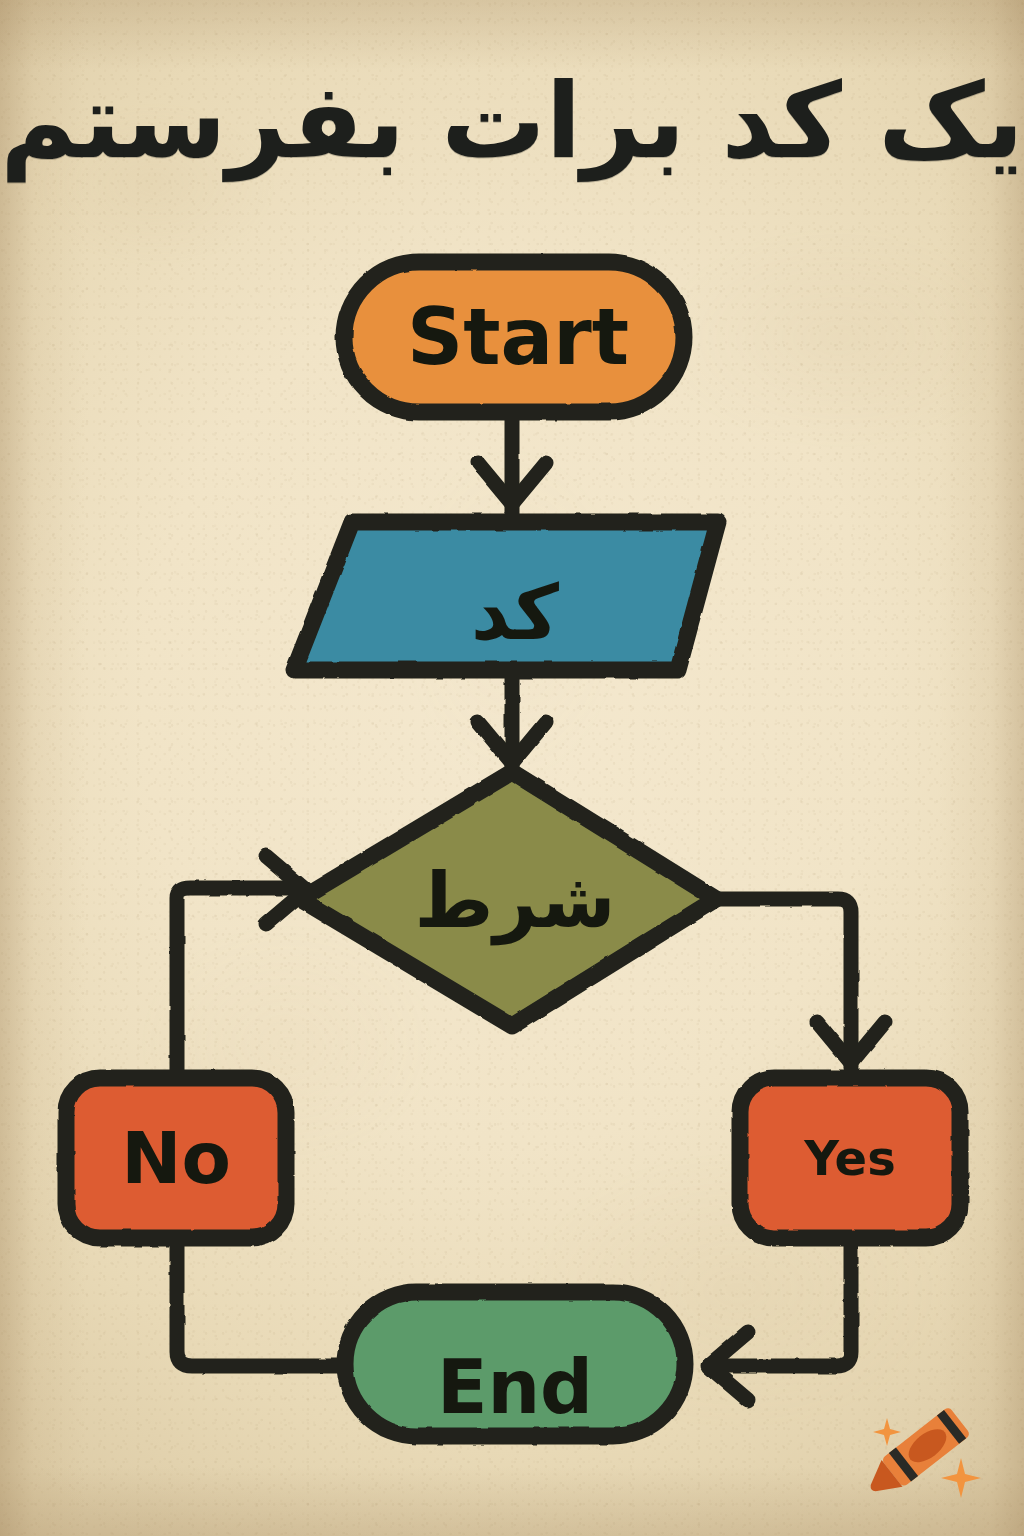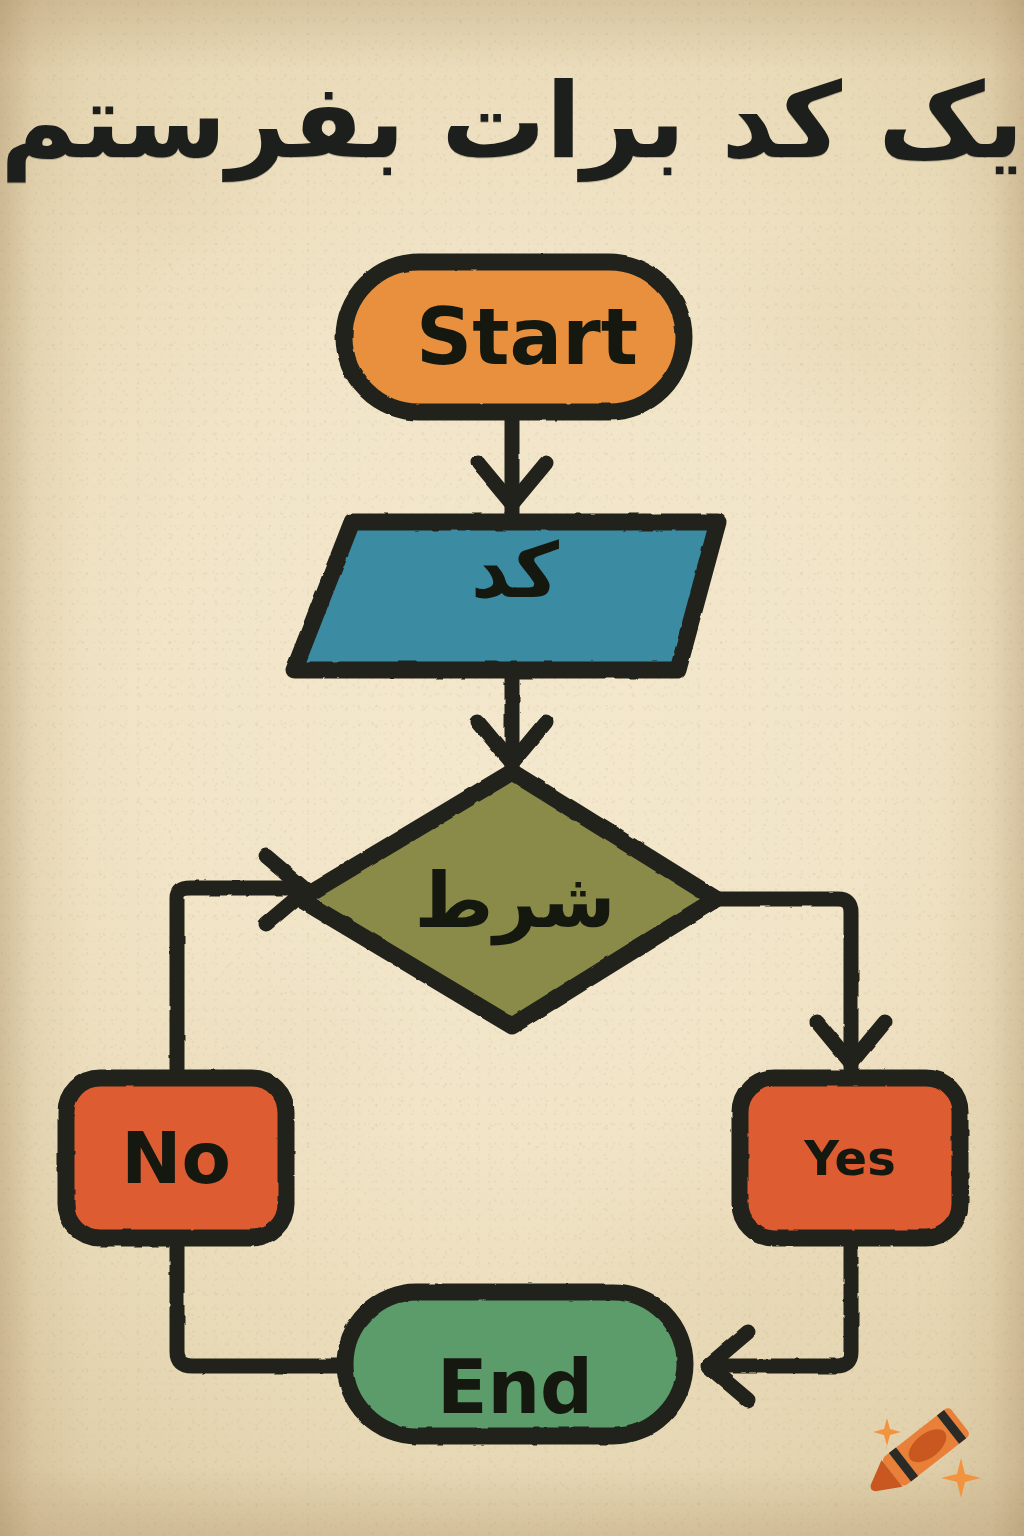--- a/index.html
+++ b/index.html
@@ -86,22 +86,22 @@
     align-items: center;
     justify-content: center;
     color: #15180f;
     font-weight: 700;
     pointer-events: none;
     user-select: none;
   }
   .lat { font-family: "DejaVu Sans", "Liberation Sans", sans-serif; }
   .rtl { font-family: "DejaVu Sans", "Liberation Sans", sans-serif; direction: rtl; }
 
-  #label-start { left: 357px; top: 262px; width: 340px; height: 150px; font-size: 78px; }
-  #label-input { left: 300px; top: 496px; width: 430px; height: 148px; font-size: 76px; }
+  #label-start { left: 348px; top: 262px; width: 340px; height: 150px; font-size: 78px; }
+  #label-input { left: 300px; top: 538px; width: 430px; height: 148px; font-size: 76px; }
   #label-decision { left: 345px; top: 805px; width: 340px; height: 190px; font-size: 76px; }
   #label-no   { left: 66px;  top: 1078px; width: 220px; height: 160px; font-size: 72px; }
   #label-yes  { left: 740px; top: 1078px; width: 220px; height: 160px; font-size: 48px; }
   #label-end  { left: 345px; top: 1316px; width: 340px; height: 142px; font-size: 74px; }
 
   
   #watermark {
     position: absolute;
     left: 856px;
     top: 1392px;

